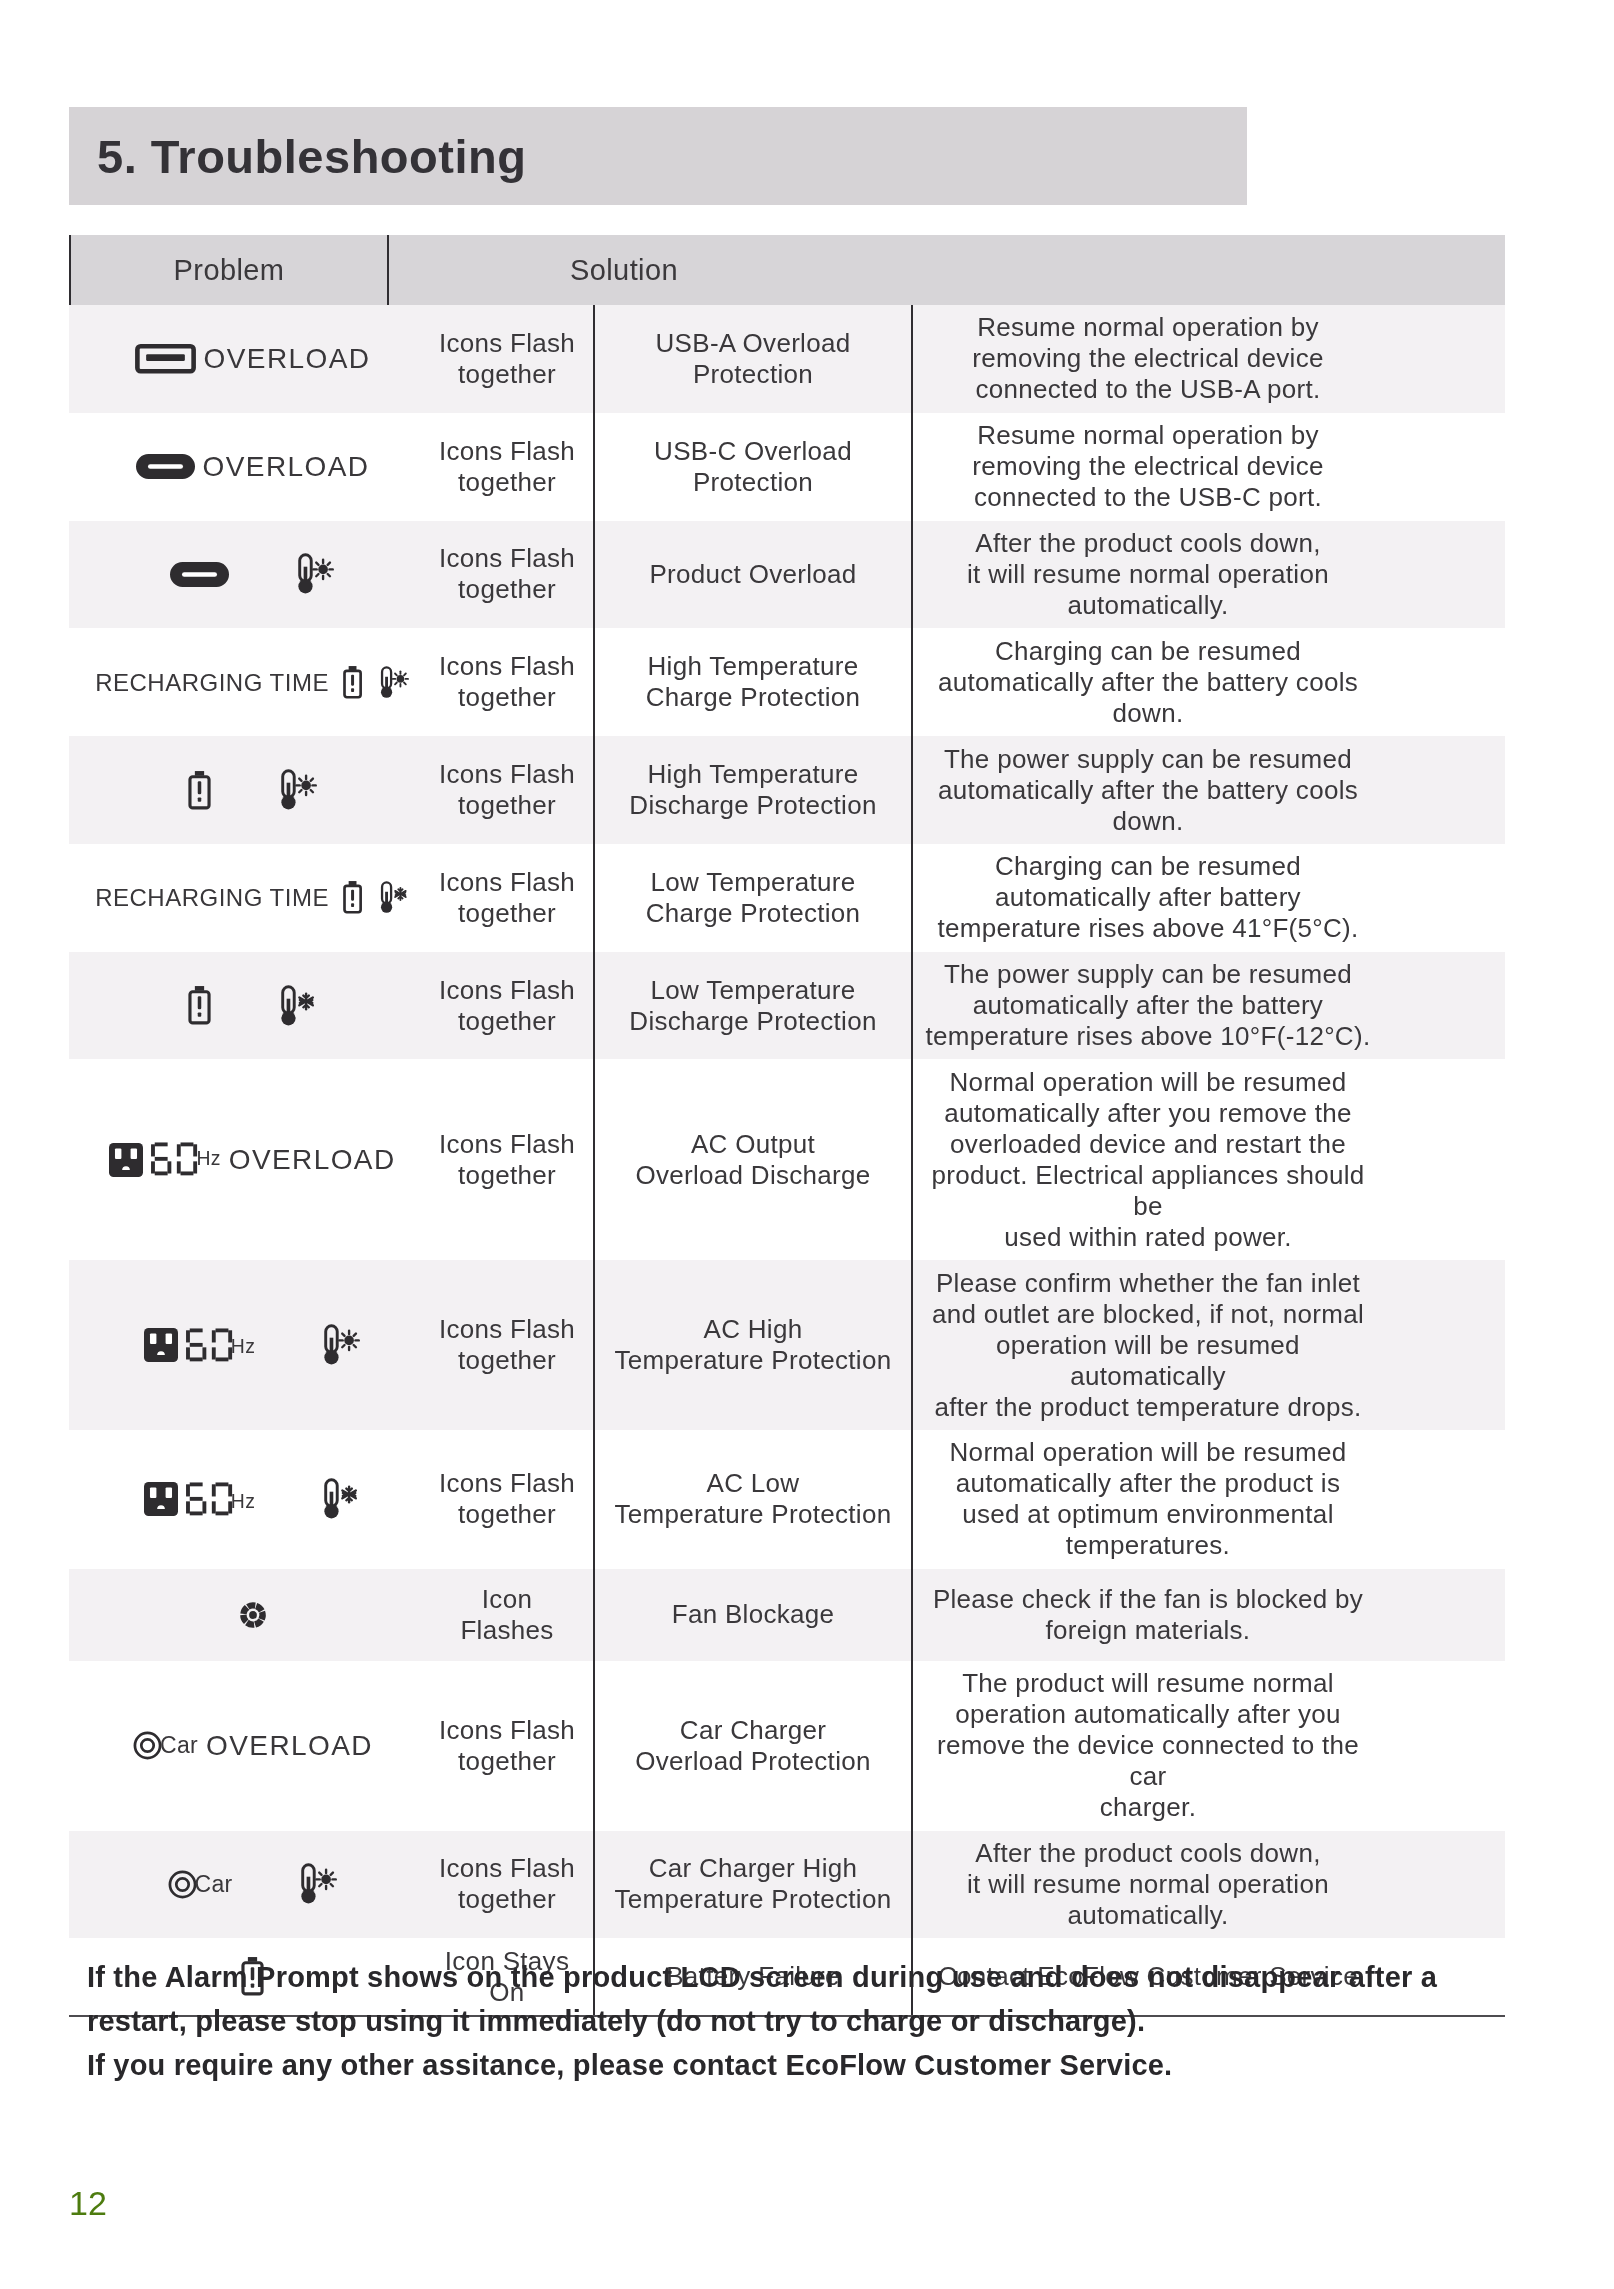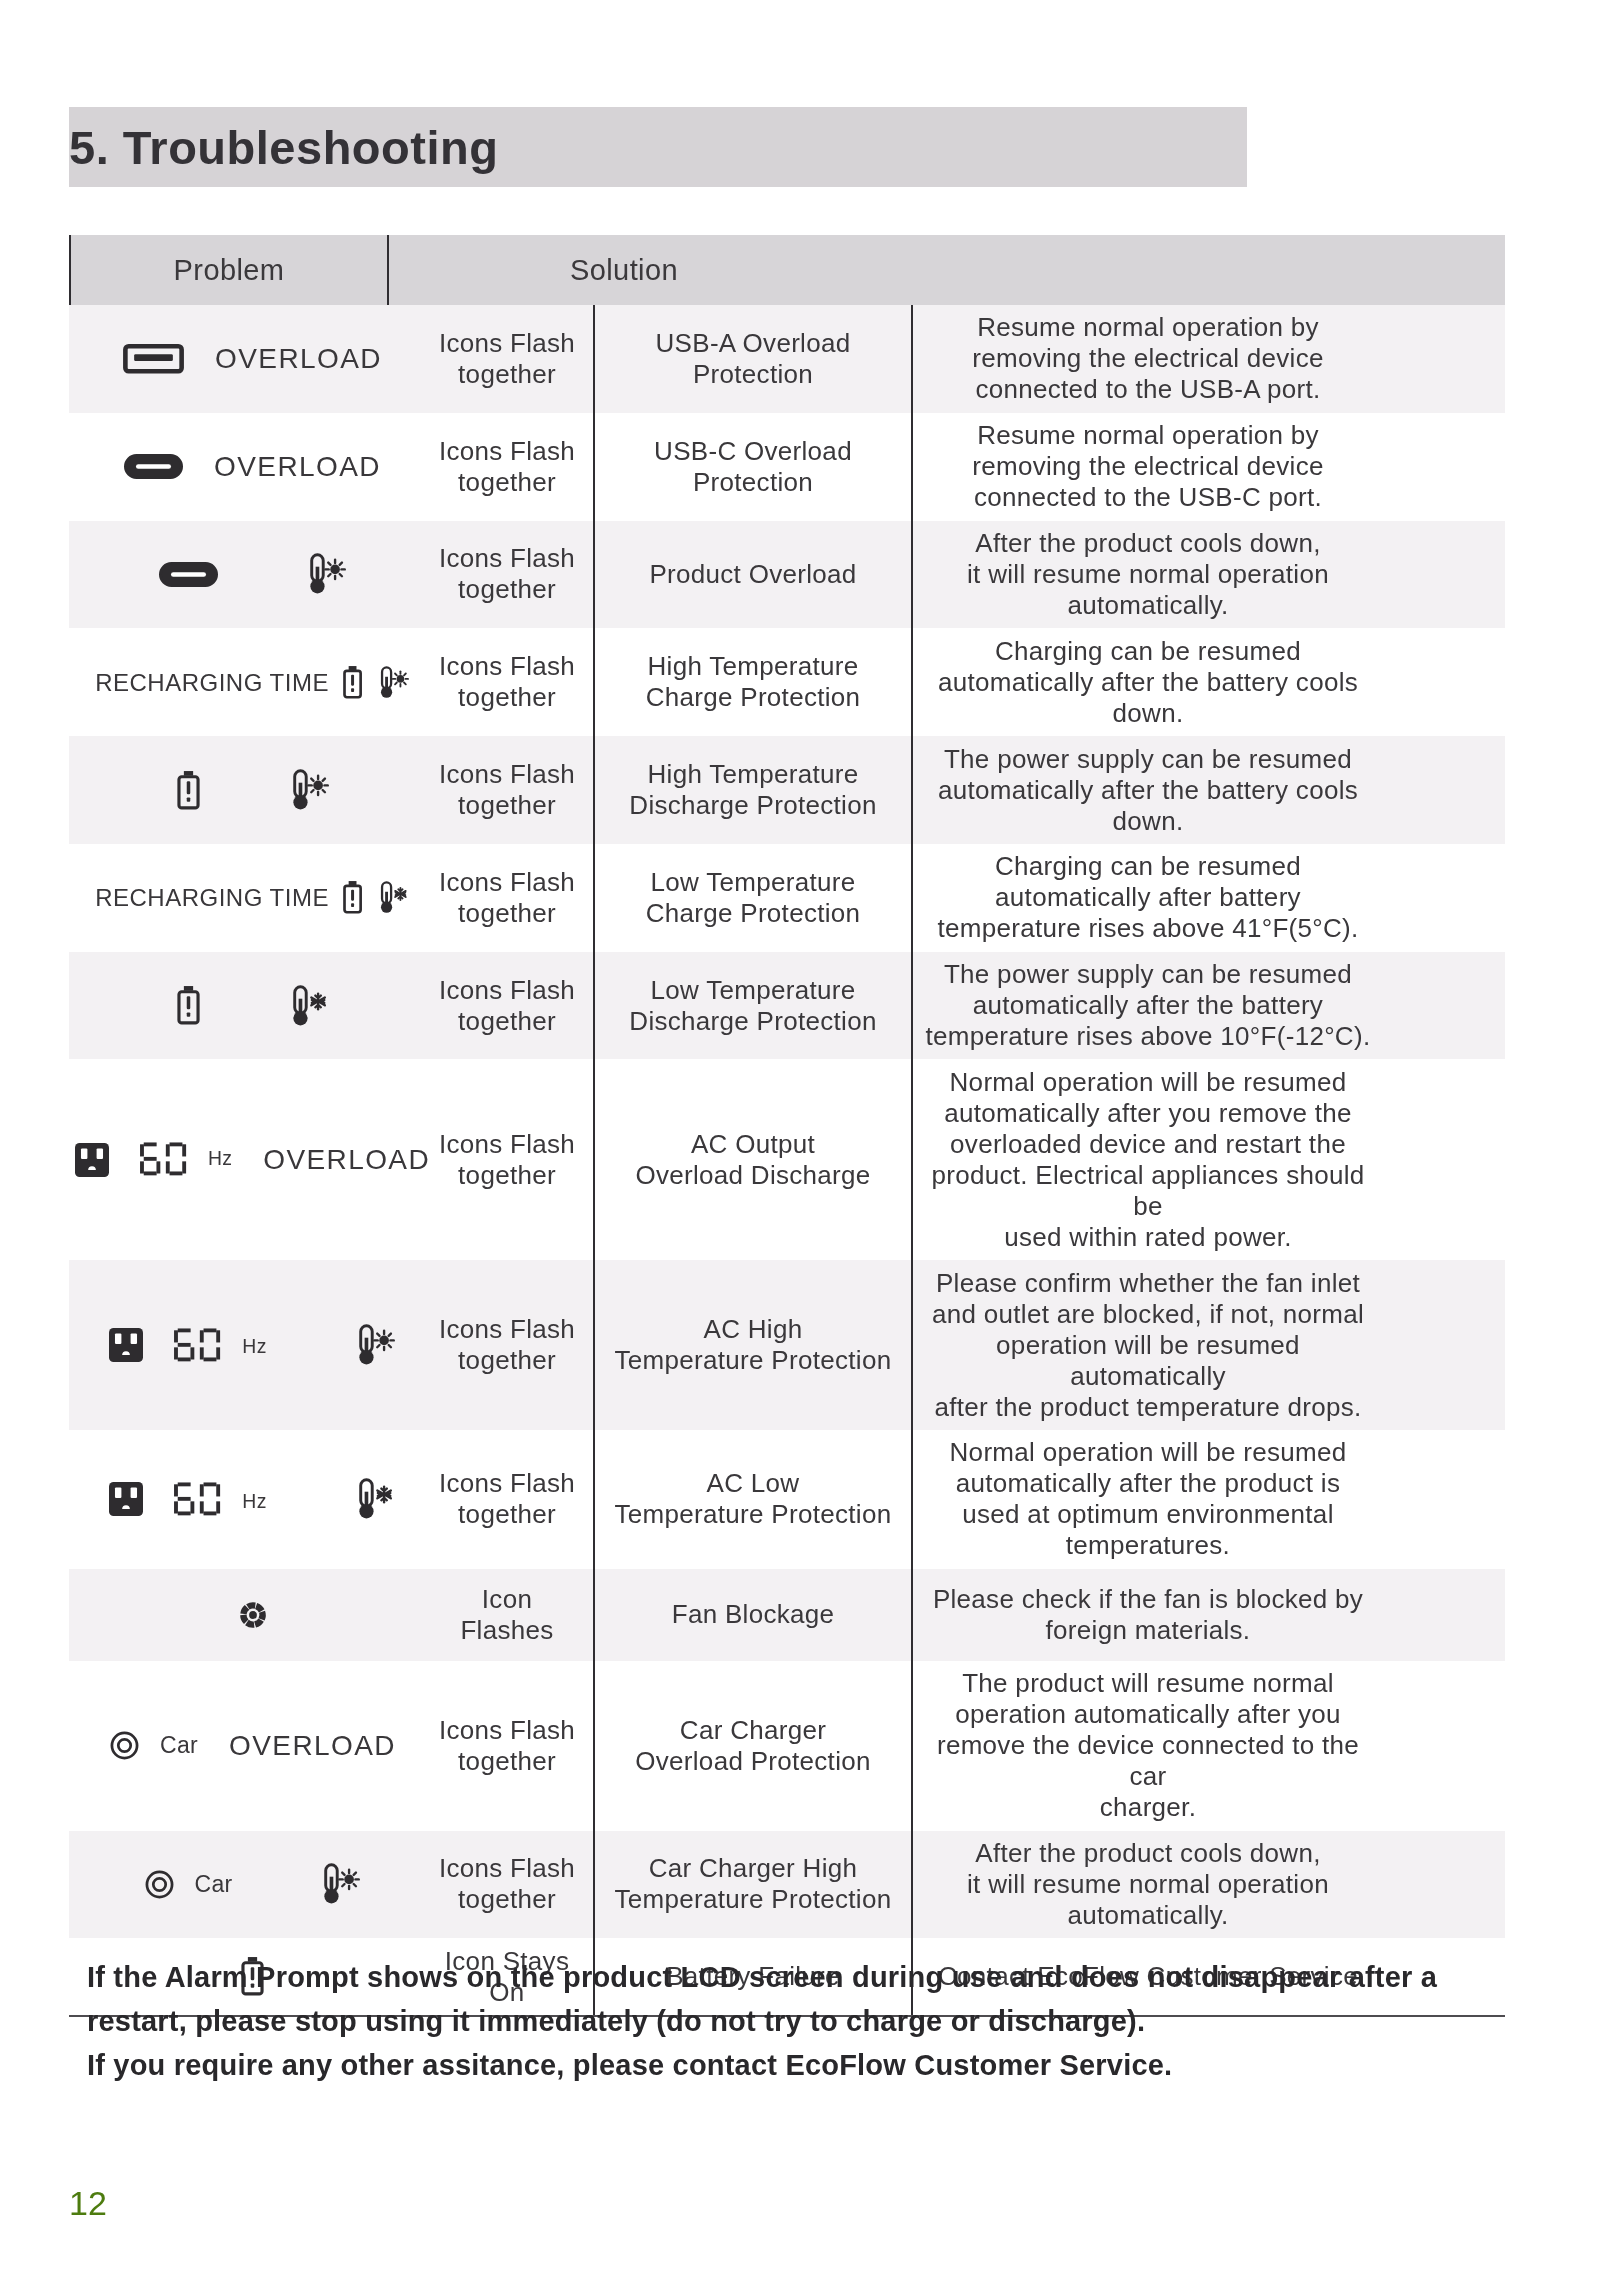--- a/index.html
+++ b/index.html
@@ -1,22 +1,22 @@
 <!DOCTYPE html>
 <html style="font-size:14.8px"><head>
 <meta charset="utf-8">
 <style>
   * { margin:0; padding:0; box-sizing:border-box; }
   html,body { background:#ffffff; }
   body { font-family:"Liberation Sans", sans-serif; color:#3a383b; }
   .page { position:relative; width:1614px; height:2290px; background:#ffffff; overflow:hidden; }
 
   
-  .title-bar { position:absolute; left:69px; top:107px; width:1178px; height:80px;
-               background:#d6d3d6; display:flex; align-items:center; }
+  .title-bar { position:absolute; left:69px; top:107px; width:1178px; height:98px;
+               background:#d6d3d6; display:flex; align-items:center; padding-left:28px; }
   .title-bar h1 { font-size:47px; font-weight:bold; color:#343237; letter-spacing:0.5px; }
 
   
   .tbl { position:absolute; left:69px; top:235px; width:1436px; border-bottom:2.3px solid #4e4c50; }
   .thead { display:flex; background:#d7d5d8; height:70px; }
   .thead .hcell { display:flex; align-items:center; justify-content:center;
                   font-size:29px; color:#3b393c; letter-spacing:0.4px; }
   .c-ind { width:524px; }
   .c-prob { width:318px; border-left:2.3px solid #2f2d31; }
   .c-sol { width:472px; border-left:2.3px solid #2f2d31; }
@@ -24,21 +24,21 @@
   .row { display:flex; min-height:92px; }
   .row:nth-child(odd) { background:#f3f1f3; }
   .row:nth-child(8) { min-height:196px; }
   .row:nth-child(14){ min-height:68px; }
 
   .cell { display:flex; align-items:center; justify-content:center;
           text-align:center; font-size:26px; line-height:31px; letter-spacing:0.3px;
           padding:7.4px 5.5px; white-space:pre-line; }
   .cell.ind { justify-content:flex-start; text-align:left; white-space:normal; padding:7.4px 0; }
 
-  .ind-parts { flex:1; display:flex; align-items:center; justify-content:center; gap:31px; min-width:0; }
+  .ind-parts { flex:1; display:flex; align-items:center; justify-content:center; gap:8px; min-width:0; }
   .ind-parts.tight { gap:13px; }
   .ind-parts.tight svg { height:33px; width:auto; }
   .part-icon { display:inline-flex; align-items:center; }
   .part-icon.far { margin-left:55px; }
   .part-text { font-size:28px; letter-spacing:1.4px; color:#39373a; }
   .part-small { font-size:24px; letter-spacing:0.5px; color:#39373a; white-space:nowrap; }
   .part-hz { font-size:19.4px; letter-spacing:0.3px; align-self:flex-end; margin-bottom:3.7px; margin-left:-11px; }
   .part-car { font-size:23px; letter-spacing:0.3px; margin-left:-11px; }
 
   .behavior { width:157px; text-align:center; font-size:26px; line-height:31px;

